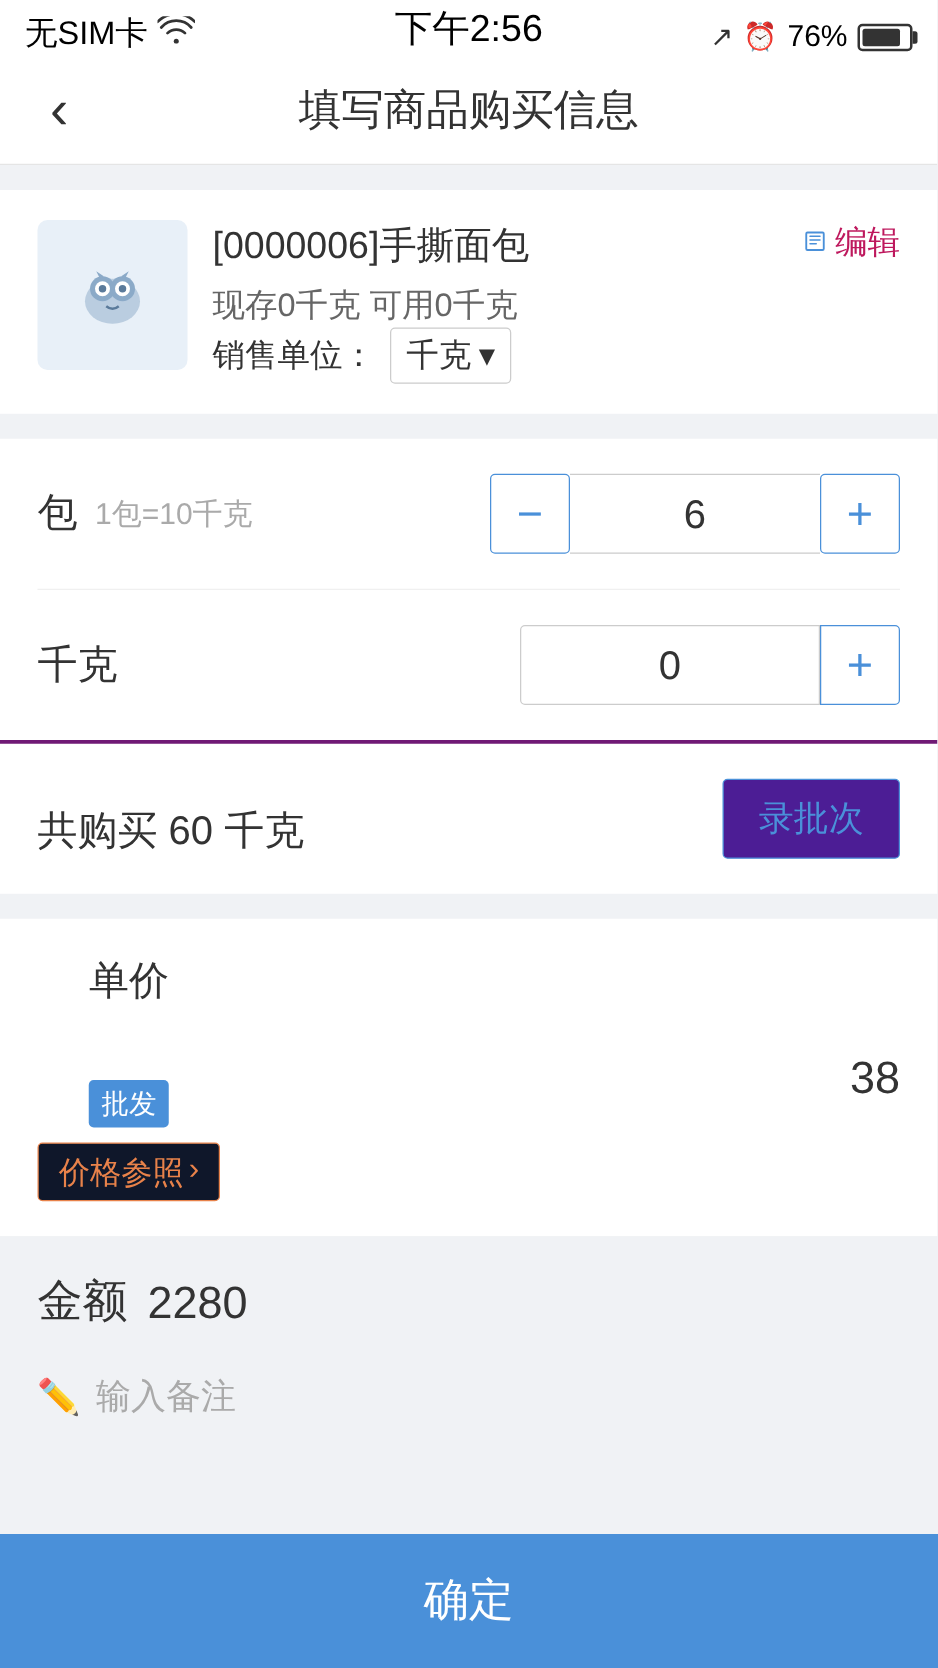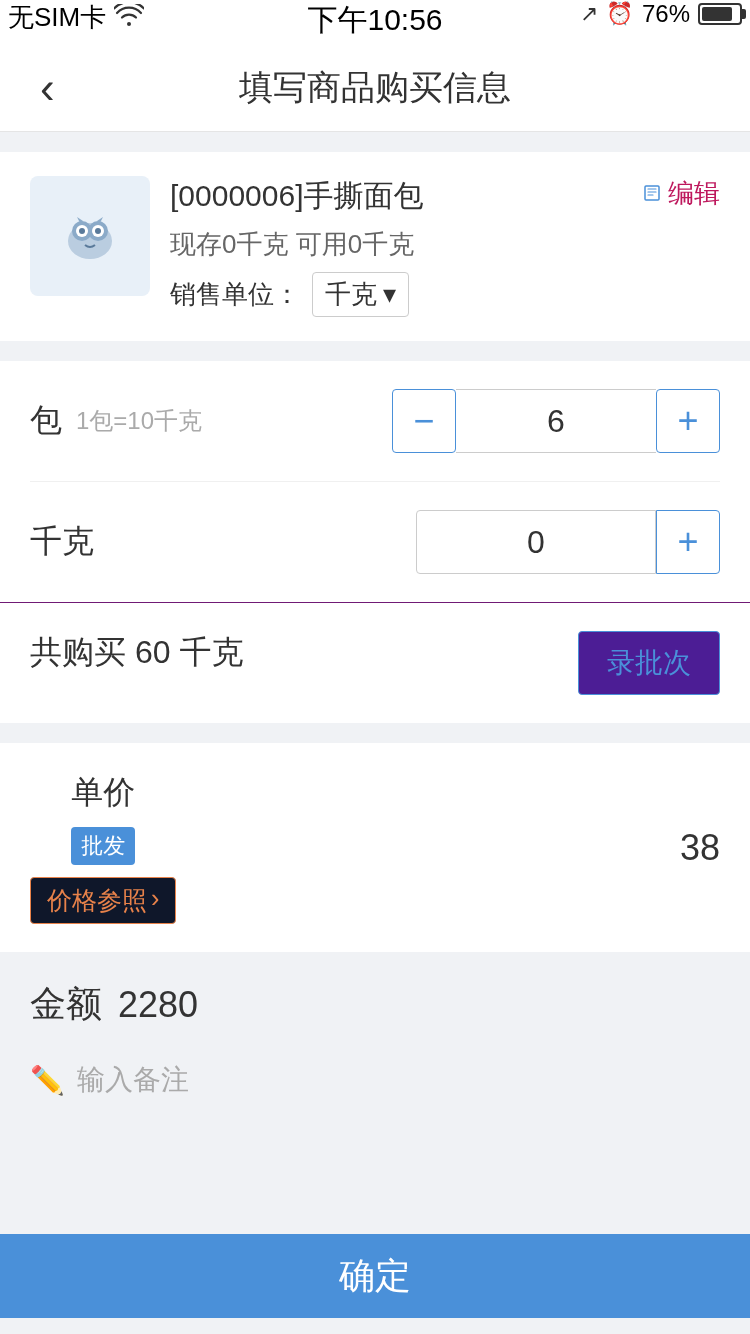--- a/index.html
+++ b/index.html
@@ -11,23 +11,23 @@
       min-height: 1334px;
       position: relative;
       overflow-x: hidden;
     }
 
     
     .status-bar {
       background: #fff;
       height: 44px;
       display: flex;
-      align-items: flex-start;
+      align-items: flex-end;
       justify-content: space-between;
-      padding: 0 8px;
+      padding: 0 20px;
       font-size: 28px;
     }
     .status-left {
       display: flex;
       align-items: center;
       gap: 8px;
       font-size: 26px;
     }
     .status-center {
       font-size: 30px;
@@ -140,21 +140,20 @@
     }
     .product-stock {
       font-size: 26px;
       color: #666;
       margin-top: 10px;
     }
     .product-unit-row {
       display: flex;
       align-items: center;
       gap: 12px;
-      margin-top: 10px;
       font-size: 26px;
       color: #333;
     }
     .unit-dropdown {
       display: flex;
       align-items: center;
       gap: 6px;
       border: 1px solid #ccc;
       border-radius: 4px;
       padding: 4px 12px;
@@ -228,23 +227,23 @@
       color: #333;
       background: #fff;
       border-radius: 4px 0 0 4px;
     }
 
     
     .total-row {
       background: #fff;
       padding: 28px 30px;
       display: flex;
-      align-items: flex-start;
+      align-items: flex-end;
       justify-content: space-between;
-      border-top: 1px solid #701a75;
+      border-top: 3px solid #701a75;
     }
     .total-label {
       font-size: 32px;
       color: #333;
     }
     .batch-btn {
       border: 1.5px solid #4a90d9;
       color: #4a90d9;
       background: #4c1d95;
       font-size: 28px;
@@ -271,20 +270,21 @@
       font-size: 32px;
       color: #333;
       flex-direction: column;
     }
     .price-tag {
       background: #4a90d9;
       color: #fff;
       font-size: 22px;
       padding: 4px 10px;
       border-radius: 4px;
+      margin-top: 45px;
     }
     .price-ref-btn {
       border: 1.5px solid #e8824a;
       color: #e8824a;
       background: #0f172a;
       font-size: 25px;
       padding: 6px 16px;
       border-radius: 4px;
       display: flex;
       gap: 4px;
@@ -324,24 +324,24 @@
 
     
     .empty-space {
       background: #f0f2f5;
       height: 280px;
     }
 
     
     .confirm-btn {
       position: fixed;
-      bottom: 16px;
+      bottom: 0;
       left: 0;
       width: 750px;
-      height: 84px;
+      height: 107px;
       background: #4a90d9;
       color: #fff;
       font-size: 36px;
       border: none;
       cursor: pointer;
       display: flex;
       align-items: center;
       justify-content: center;
     }
   </style>
@@ -353,21 +353,21 @@
     <span>无SIM卡</span>
     <span>
       <svg width="30" height="22" viewBox="0 0 30 22" fill="none">
         <path d="M15 18a2 2 0 110 4 2 2 0 010-4z" fill="#333"></path>
         <path d="M8 13.5a9.9 9.9 0 0114 0" stroke="#333" stroke-width="2.2" fill="none" stroke-linecap="round"></path>
         <path d="M3 9a16 16 0 0124 0" stroke="#333" stroke-width="2.2" fill="none" stroke-linecap="round"></path>
         <path d="M0 4.5a21 21 0 0130 0" stroke="#333" stroke-width="2.2" fill="none" stroke-linecap="round"></path>
       </svg>
     </span>
   </div>
-  <div class="status-center">下午10:56</div>
+  <div class="status-center">下午2:56</div>
   <div class="status-right">
     <span style="font-size:22px;color:#333;">↗</span>
     <span style="font-size:22px;">⏰</span>
     <span>76%</span>
     <span class="battery">
         <span class="battery-fill"></span>
       </span>
   </div>
 </div>
 

